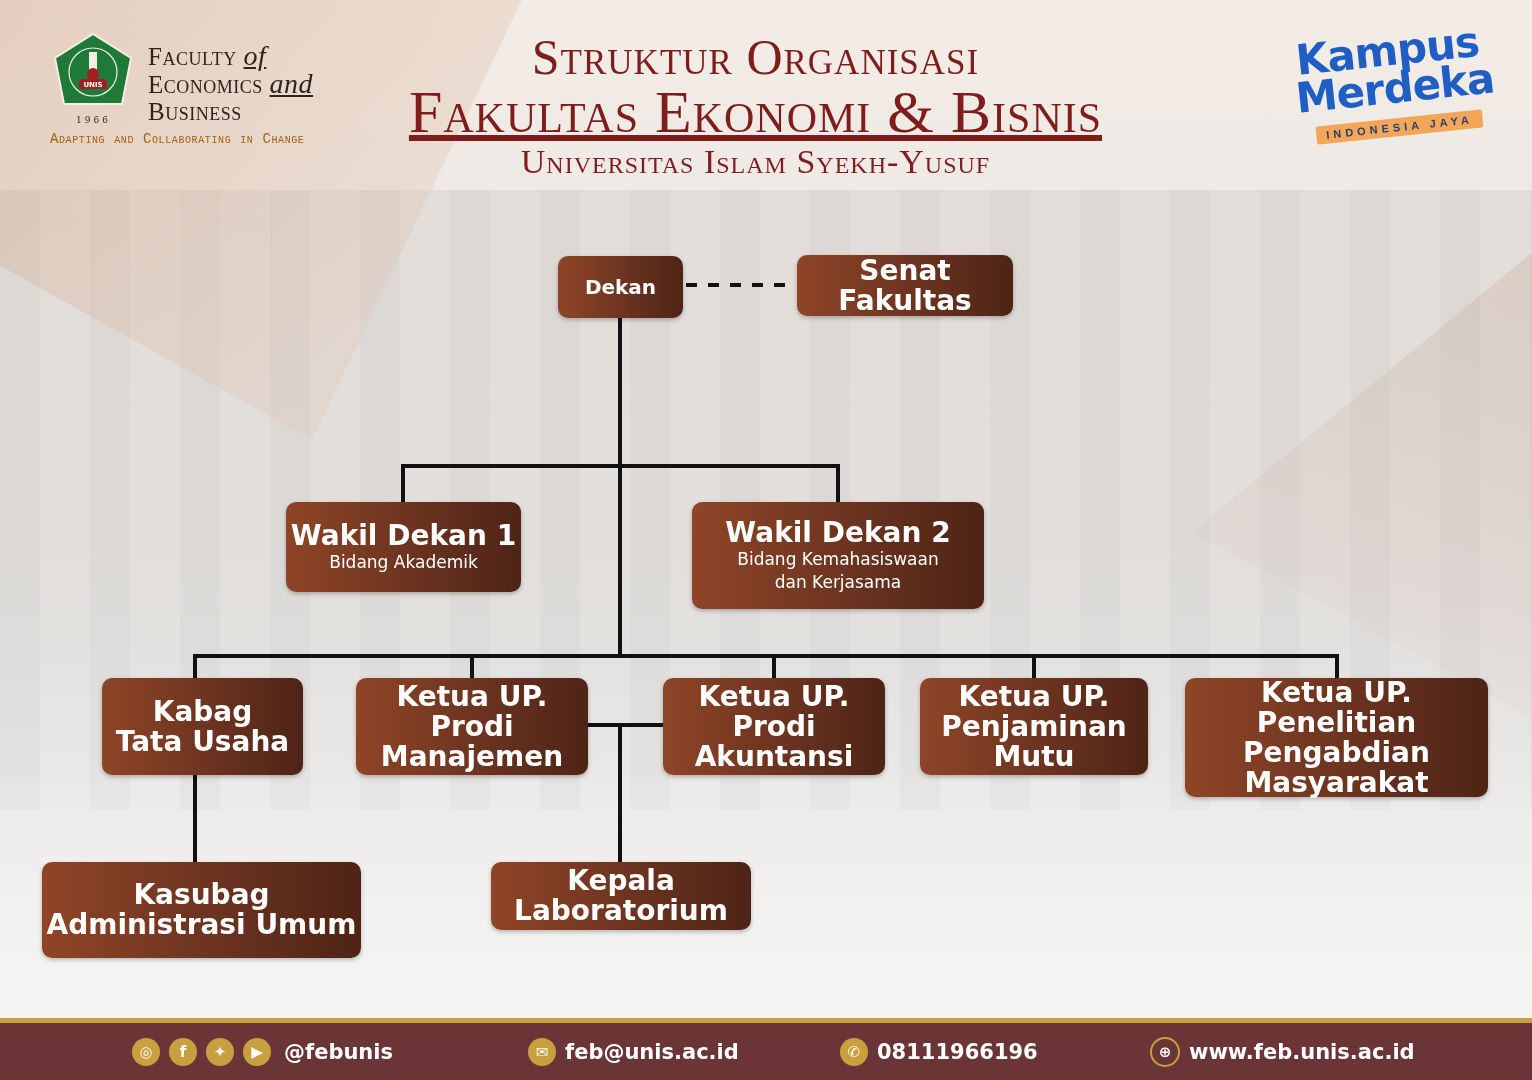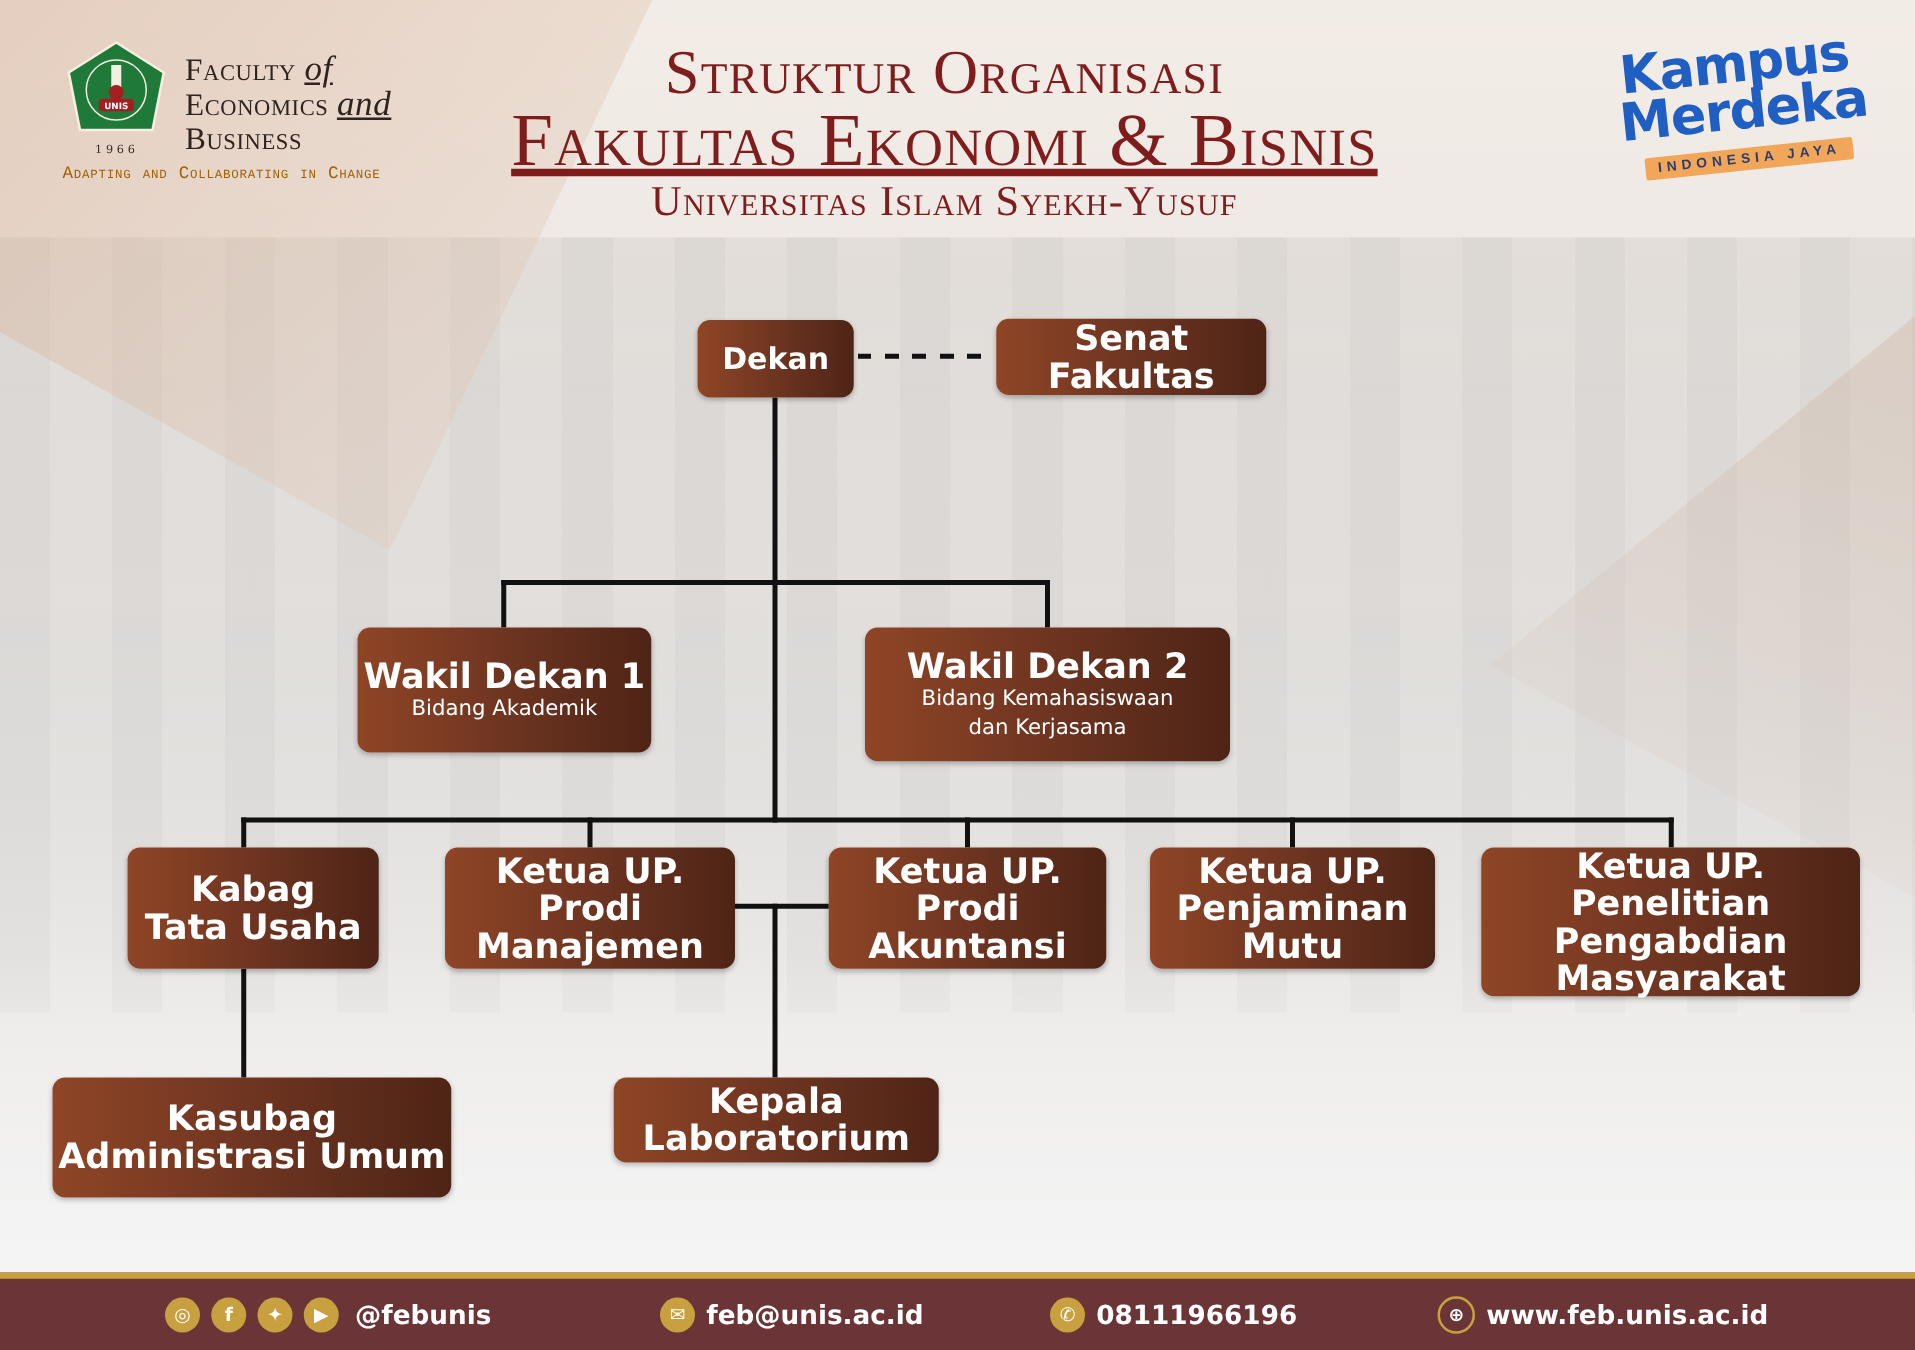--- a/index.html
+++ b/index.html
@@ -35,21 +35,21 @@
   .km { position:absolute; left:1296px; top:42px; width:210px; height:110px; }
   .km-line { font-family:"DejaVu Sans", sans-serif; font-weight:bold; color:#1f5fc4; font-size:42px; line-height:38px; letter-spacing:-1px; transform:rotate(-6deg); transform-origin:left; }
   .km-ribbon { position:absolute; left:20px; top:76px; background:#f2a65a; color:#2a3d6e; font-size:11px; font-weight:bold; letter-spacing:4px; padding:3px 10px; transform:rotate(-6deg); white-space:nowrap; border-radius:2px; }
 
   .box { position:absolute; box-sizing:border-box; border-radius:10px;
     background: linear-gradient(90deg, #8f4526 0%, #6b3320 55%, #4e2416 100%);
     color:#fff; text-align:center; display:flex; flex-direction:column; justify-content:center; align-items:center;
     box-shadow: 0 2px 4px rgba(0,0,0,0.25); font-family:"DejaVu Sans", sans-serif; font-weight:bold; }
   .box .t { font-size:28px; line-height:30px; }
   .box .s { font-size:17px; line-height:23px; font-weight:normal; }
-  .box .m { font-size:24px; line-height:30px;text-align:center; }
+  .box .m { font-size:20px; line-height:30px;text-align:center; }
 
   .ln { position:absolute; background:#111; }
   .dash { position:absolute; height:4px; top:283px; left:686px; width:110px;
     background: repeating-linear-gradient(90deg, #111 0 11px, transparent 11px 22px); }
 
   .footer { position:absolute; left:0; right:0; top:1018px; height:62px; background:#6b3537; border-top:5px solid #c9a040; box-sizing:border-box; }
   .f-item { position:absolute; top:0; height:57px; display:flex; align-items:center; gap:9px; color:#fff; font-family:"DejaVu Sans", sans-serif; font-weight:bold; font-size:21px; }
   .ic { width:28px; height:28px; border-radius:50%; background:#c9a040; display:flex; align-items:center; justify-content:center; color:#fff; font-size:15px; font-weight:bold; }
   .ic.outline { background:transparent; border:2px solid #c9a040; width:26px; height:26px; }
 </style>
@@ -108,21 +108,21 @@
 <div class="ln" style="left:193px; top:775px; width:4px; height:87px;"></div>
 <div class="dash"></div>
 
 <div class="box" style="left:558px; top:256px; width:125px; height:62px;">
   <div class="m">Dekan</div>
 </div>
 <div class="box" style="left:797px; top:255px; width:216px; height:61px;">
   <div class="t">Senat Fakultas</div>
 </div>
 
-<div class="box" style="left:286px; top:502px; width:235px; height:100px;">
+<div class="box" style="left:286px; top:502px; width:235px; height:90px;">
   <div class="t">Wakil Dekan 1</div>
   <div class="s">Bidang Akademik</div>
 </div>
 <div class="box" style="left:692px; top:502px; width:292px; height:107px;">
   <div class="t">Wakil Dekan 2</div>
   <div class="s">Bidang Kemahasiswaan</div>
   <div class="s">dan Kerjasama</div>
 </div>
 
 <div class="box" style="left:102px; top:678px; width:201px; height:97px;">

